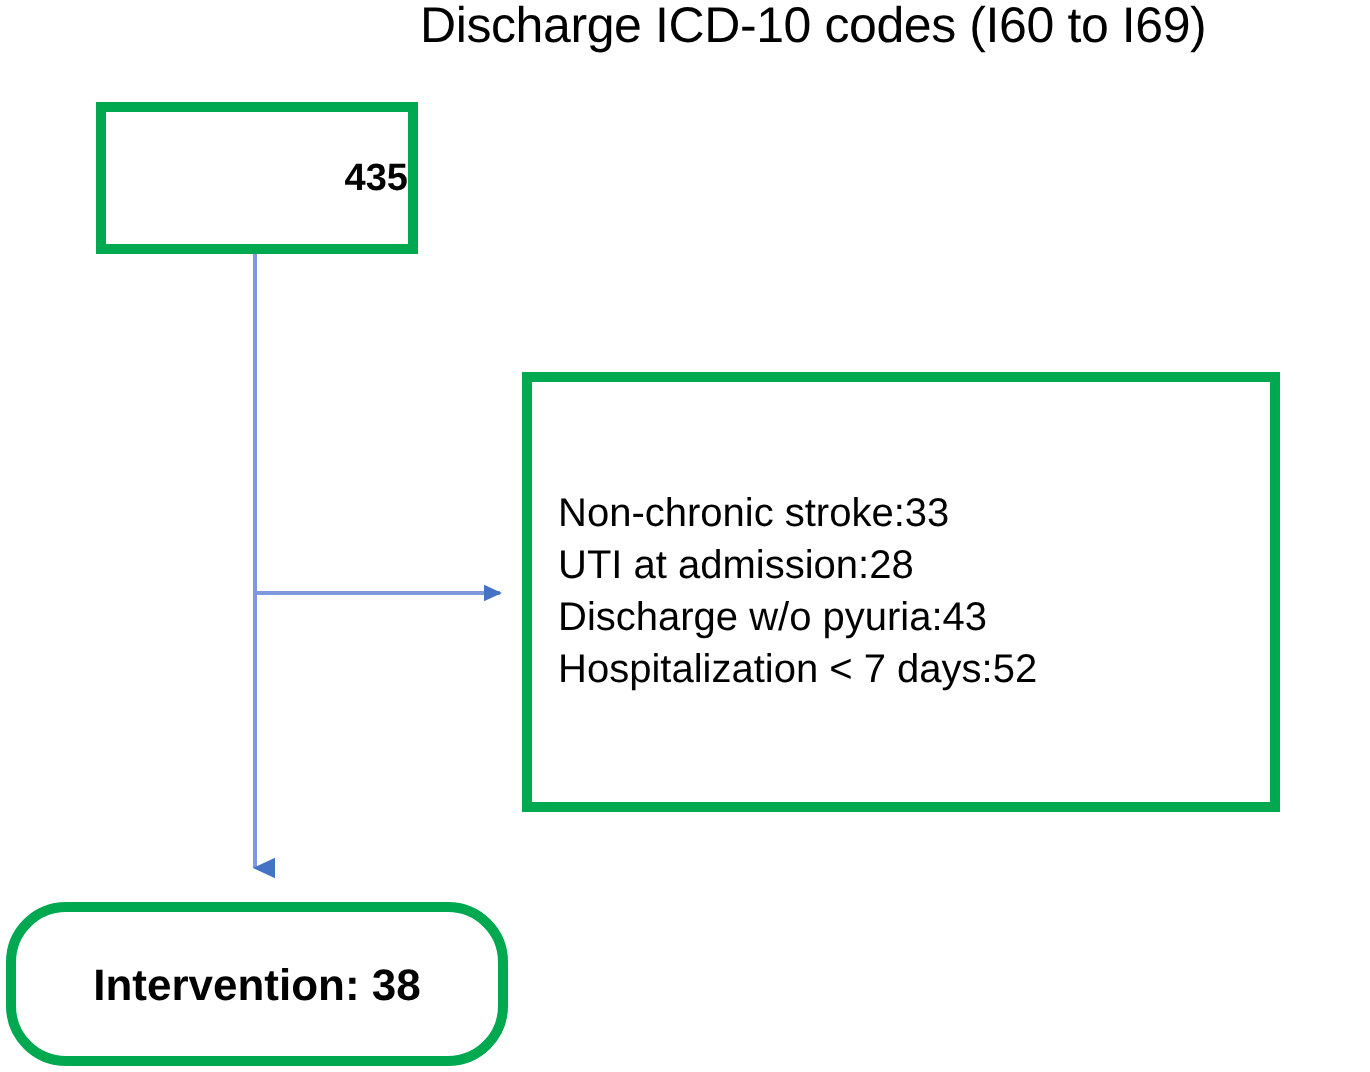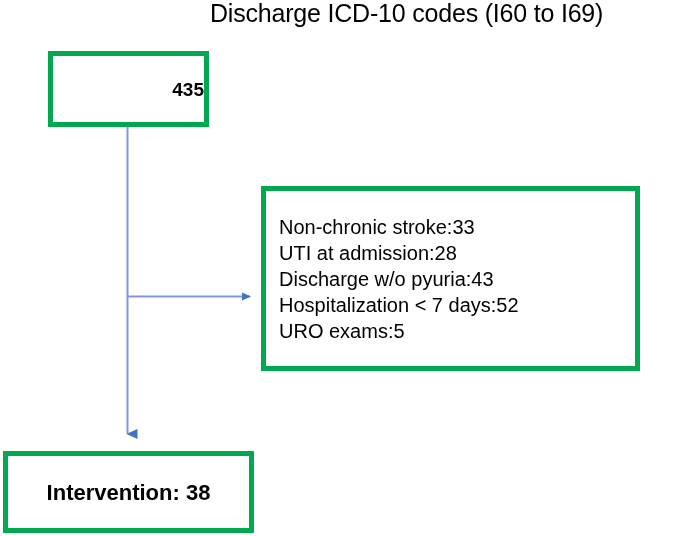--- a/index.html
+++ b/index.html
@@ -59,39 +59,40 @@
     line-height: 27px;
     font-weight: 700;
     text-align: center;
   }
 
   
   #box-exclusions {
     left: 261px;
     top: 186px;
     width: 379px;
-    height: 185px;
+    height: 220px;
     justify-content: center;
     padding: 0 16px 0 13px;
   }
   #box-exclusions .line {
     font-size: 20px;
     line-height: 26px;
     font-weight: 400;
     text-align: left;
     white-space: nowrap;
   }
 
   
   #box-groups {
     left: 3px;
     top: 451px;
     width: 251px;
     height: 82px;
     align-items: center;
+    border-radius: 30px;
   }
   #box-groups .line {
     font-size: 22px;
     line-height: 29px;
     font-weight: 700;
     text-align: center;
   }
 
   
   .connector-svg {
@@ -127,20 +128,19 @@
 
   <div class="node-box" id="box-cohort">
     <div class="line">435</div>
   </div>
 
   <div class="node-box" id="box-exclusions">
     <div class="line">Non-chronic stroke:33</div>
     <div class="line">UTI at admission:28</div>
     <div class="line">Discharge w/o pyuria:43</div>
     <div class="line">Hospitalization &lt; 7 days:52</div>
-    <div class="line">URO exams:5</div>
   </div>
 
   <div class="node-box" id="box-groups">
     <div class="line">Intervention: 38</div>
   </div>
 
 </div>
 
 </body></html>

